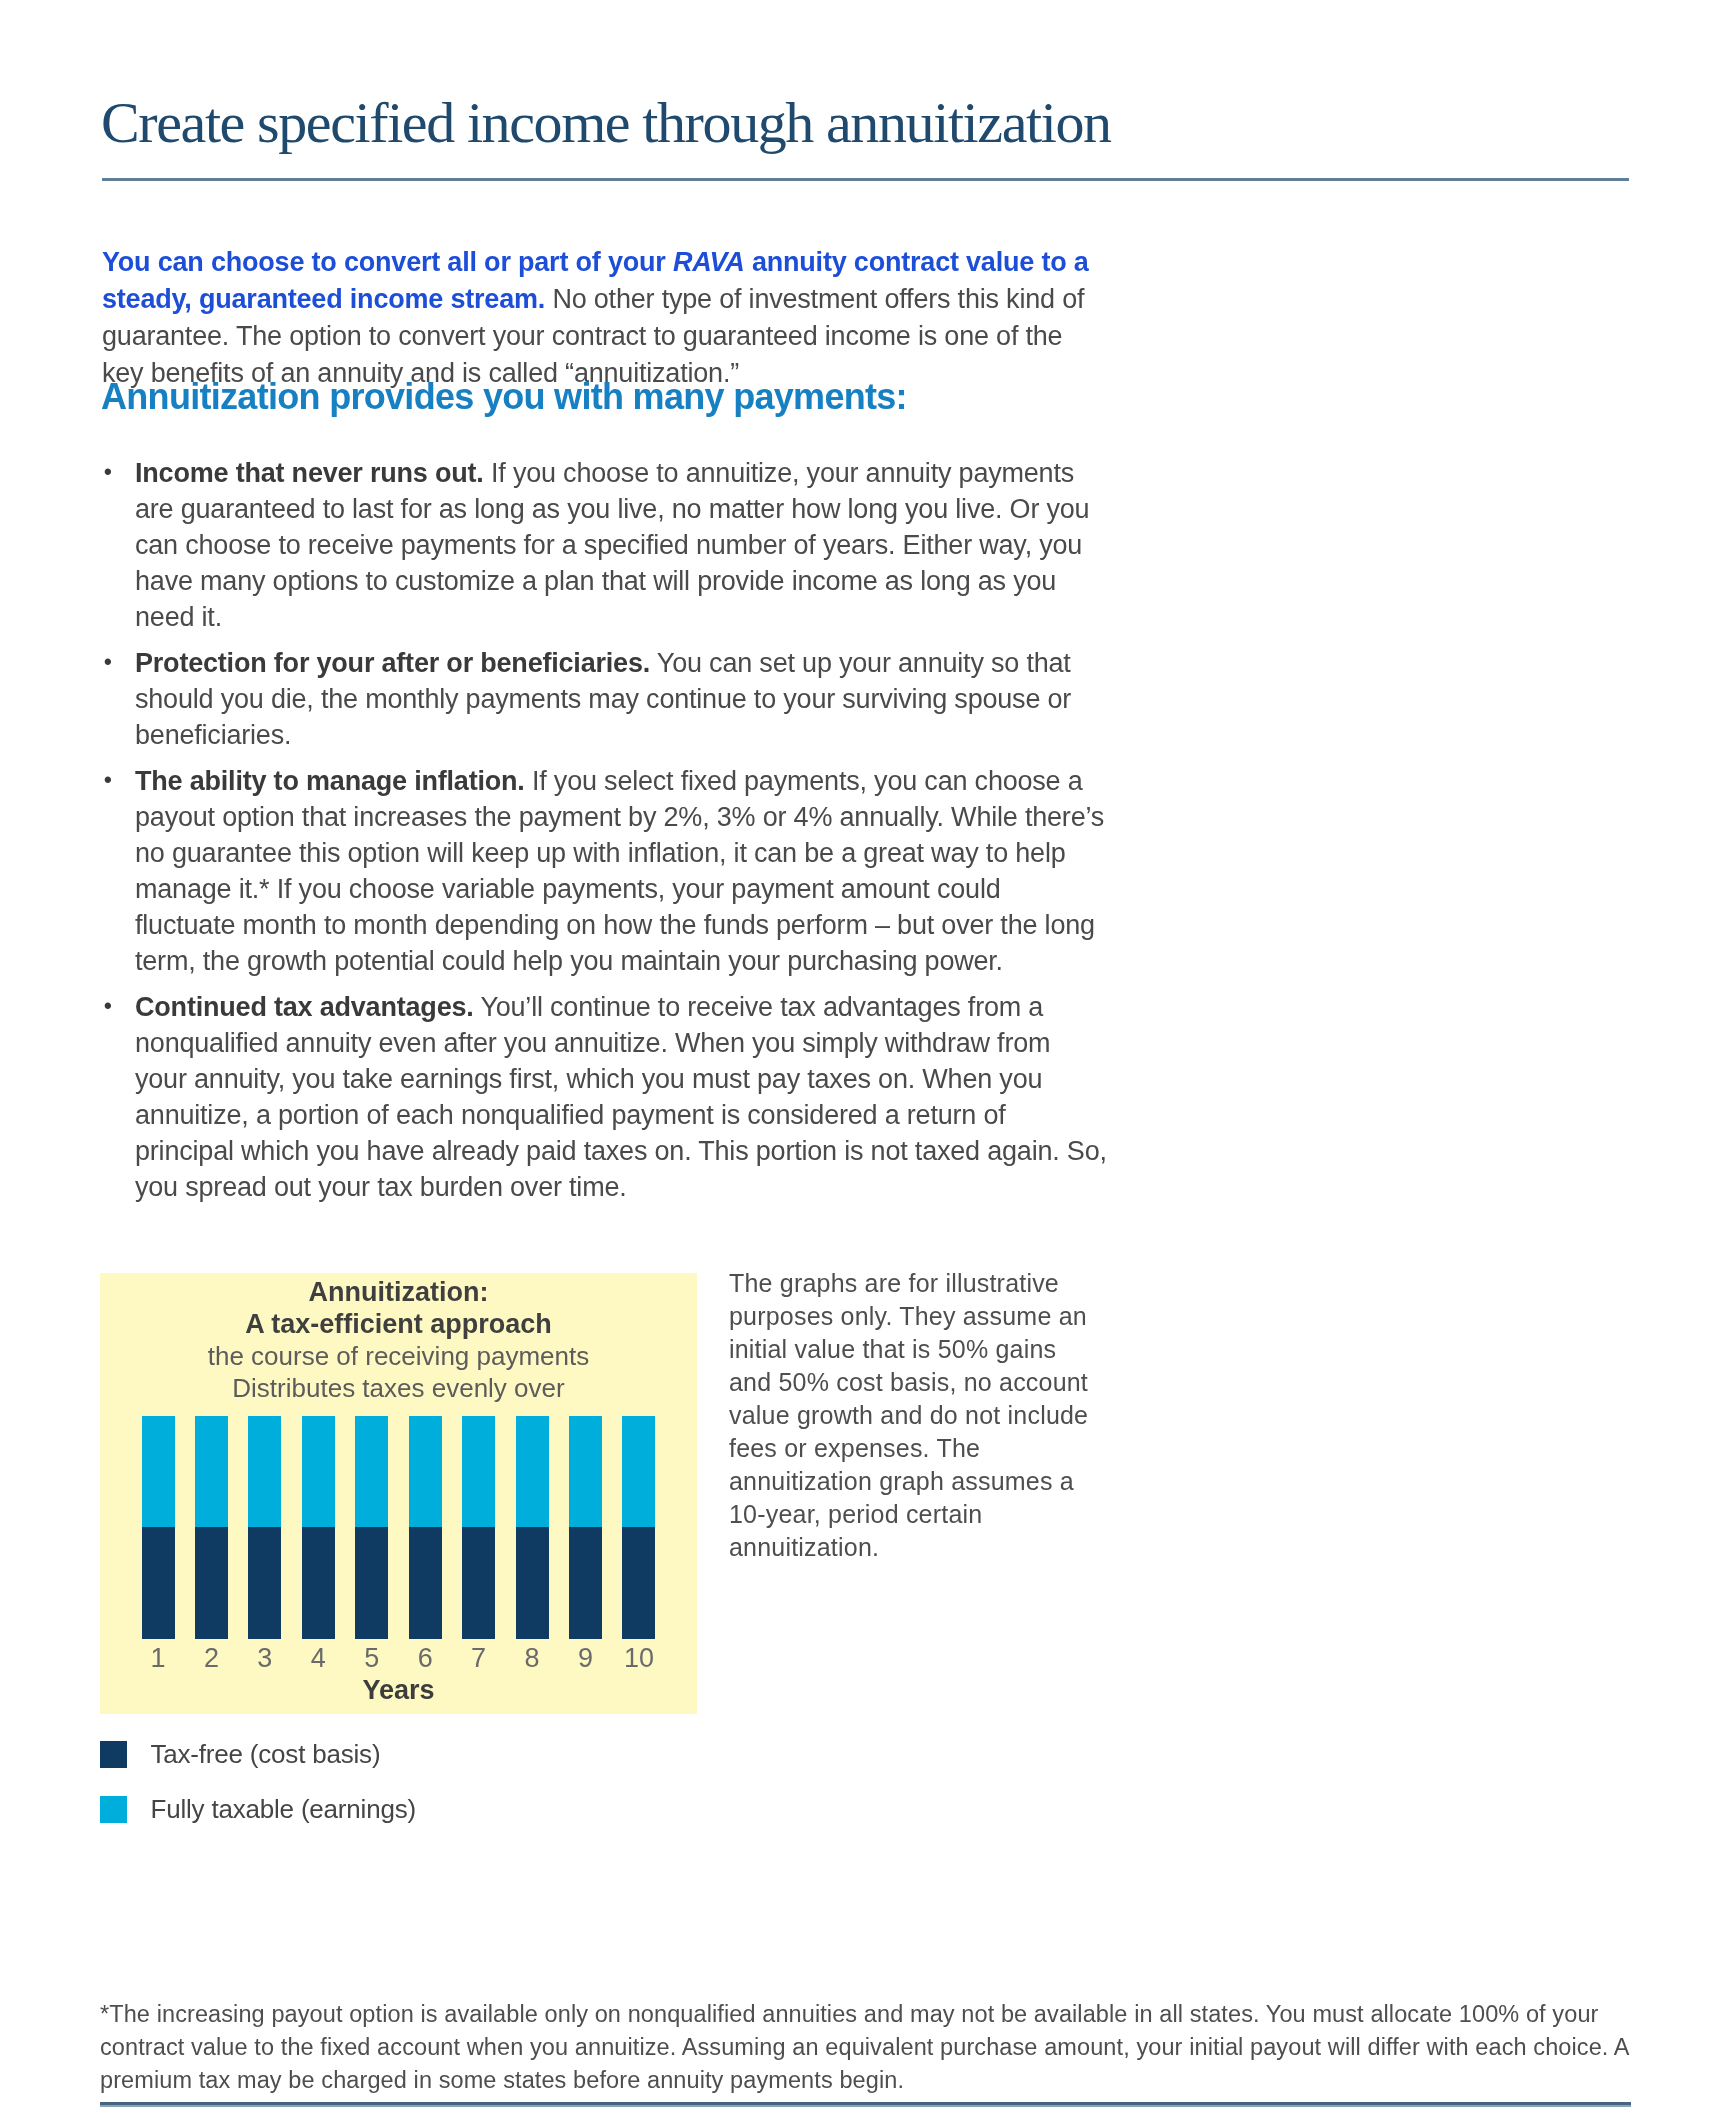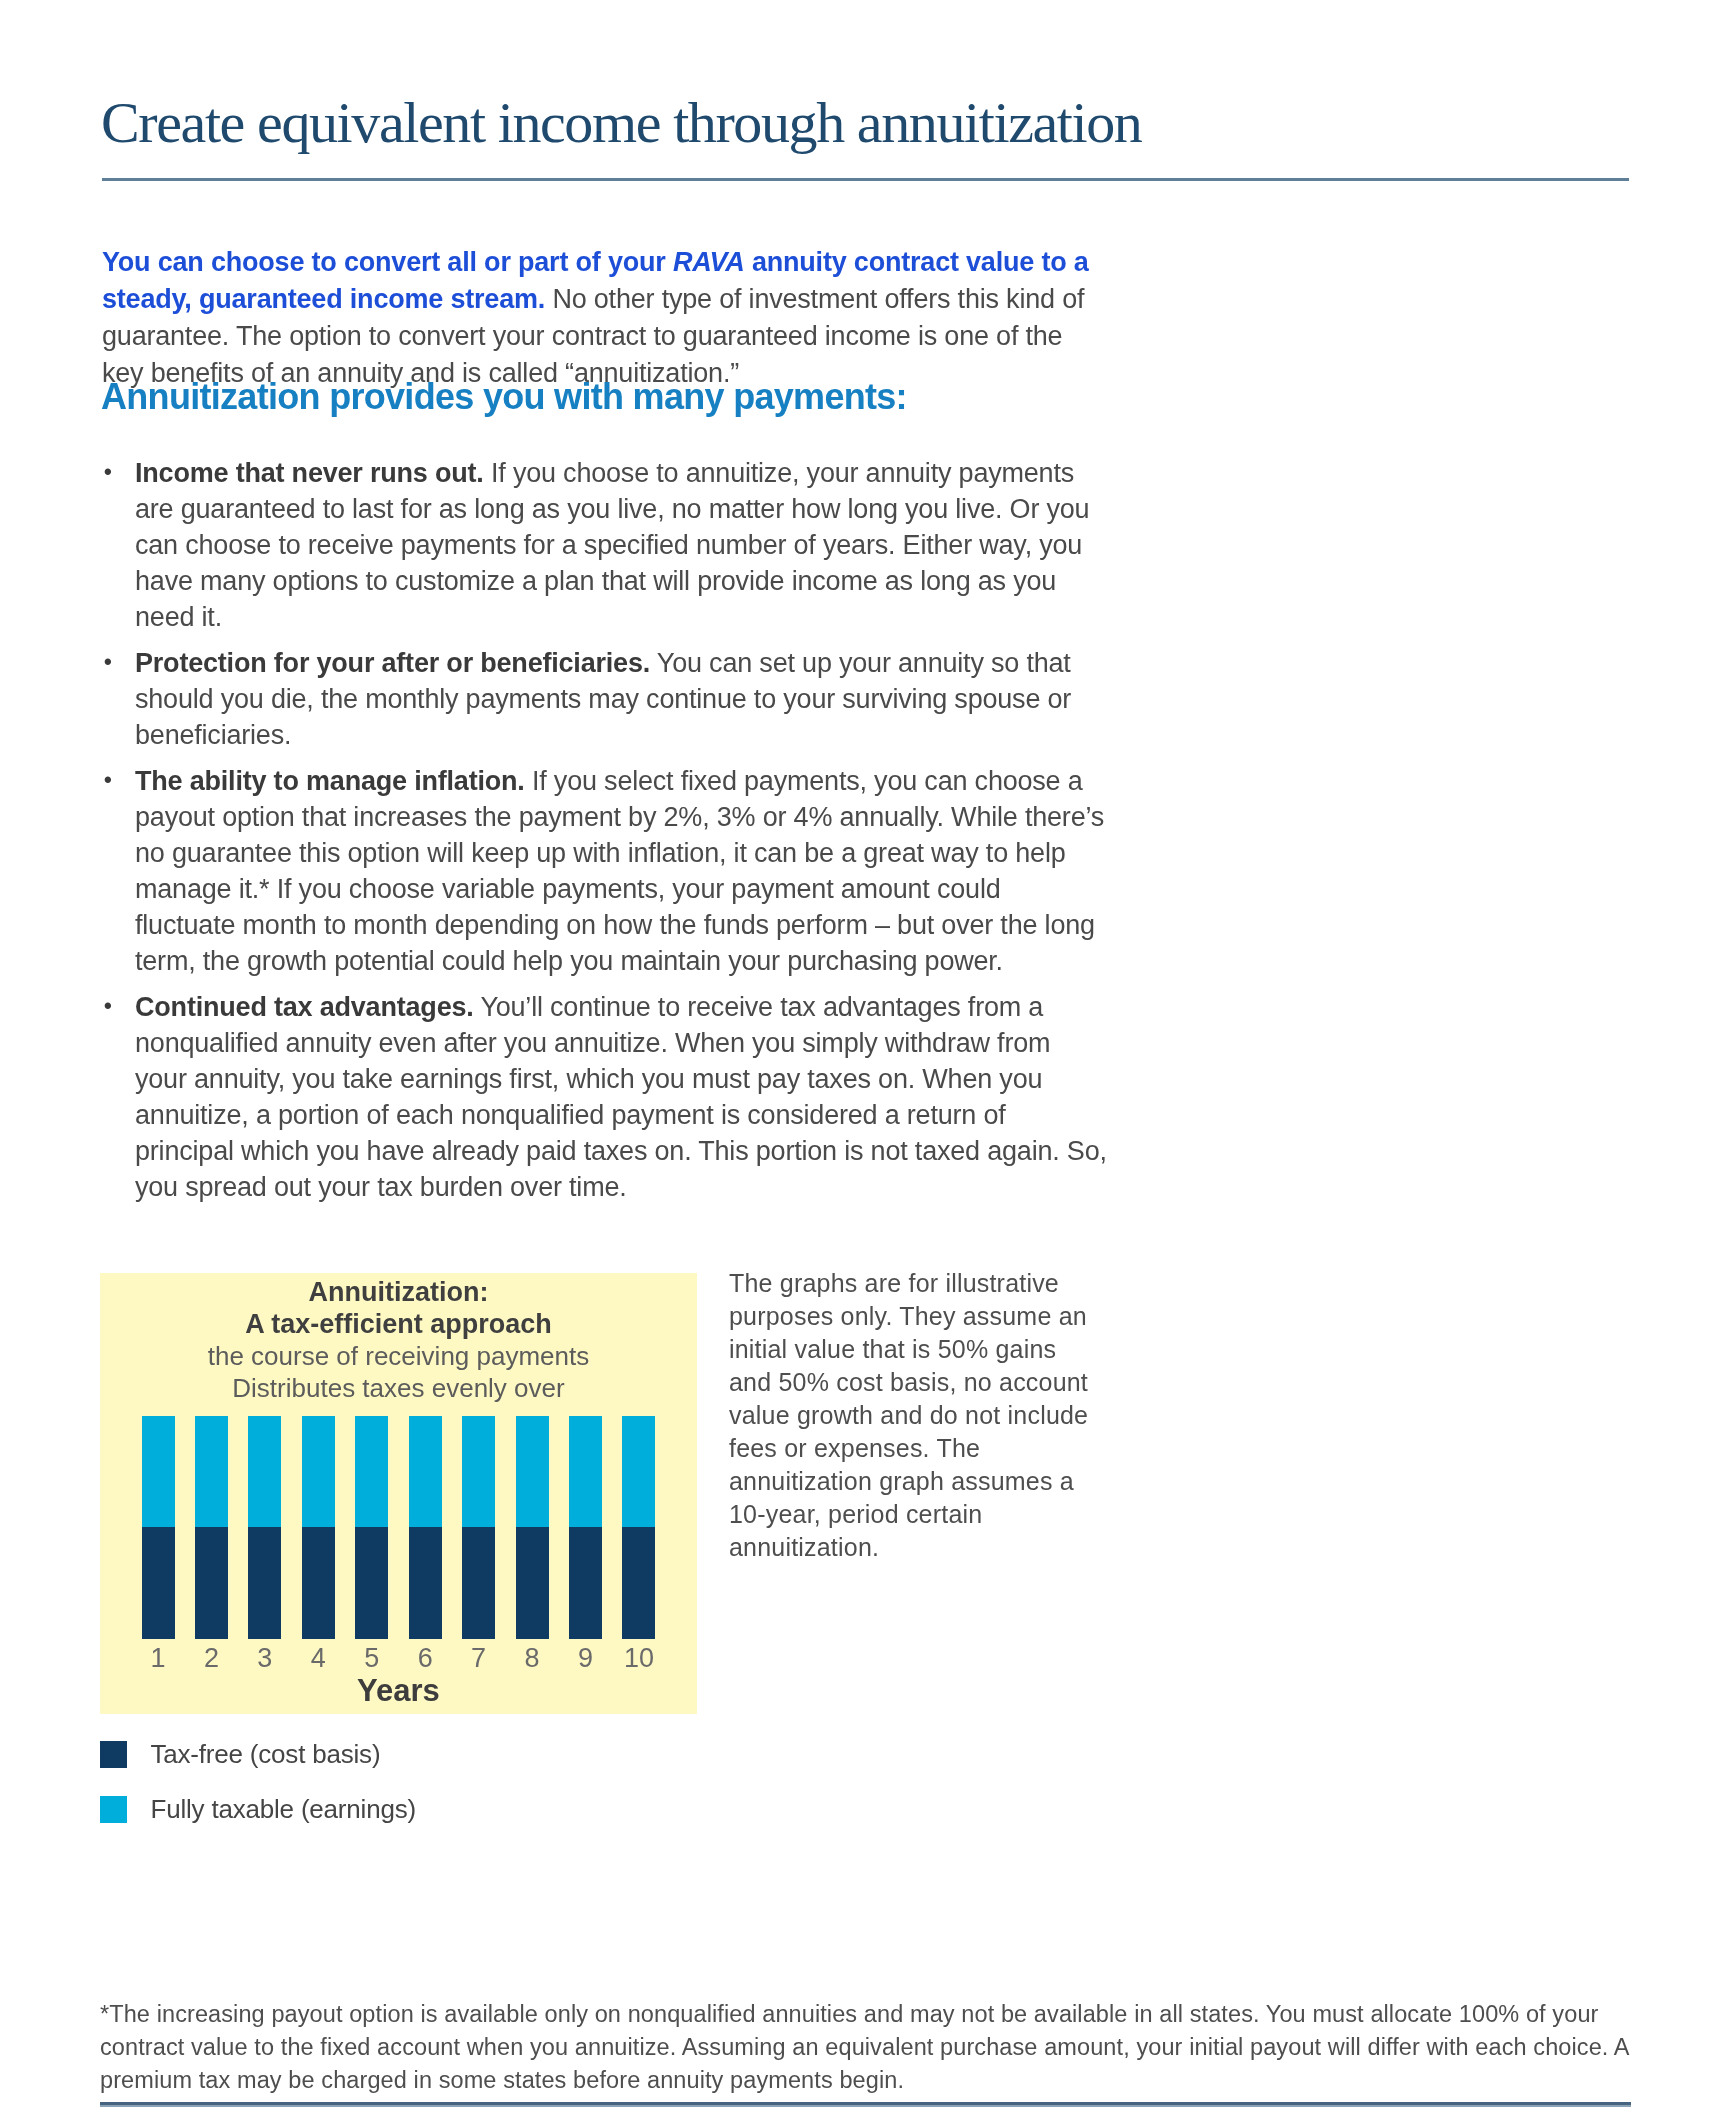--- a/index.html
+++ b/index.html
@@ -37,21 +37,21 @@
     position:absolute;left:100px;top:1273px;width:597px;height:441px;
     background:#fef9c3;box-sizing:border-box;padding-top:3px;
   }
   .chart-title-bold{font-size:27px;line-height:32px;font-weight:bold;color:#3f3f3f;text-align:center;}
   .chart-title-reg{font-size:26px;line-height:32px;color:#5c5c5c;text-align:center;}
   .bars-row{margin:11.8px auto 0;width:514px;height:223px;display:flex;justify-content:space-between;align-items:flex-end;}
   .bar-col{width:33px;height:223px;display:flex;flex-direction:column;}
   .bar-col .seg{width:100%;}
   .labels-row{margin:5.4px auto 0;width:514px;display:flex;justify-content:space-between;}
   .bar-label{width:33px;text-align:center;font-size:27px;line-height:29px;color:#6a6a6a;white-space:nowrap;}
-  .years-label{margin:2.7px auto 0;width:514px;text-align:center;font-size:31px;line-height:29px;font-weight:bold;color:#3d3d3d;}
+  .years-label{margin:2.7px auto 0;width:514px;text-align:center;font-size:27px;line-height:29px;font-weight:bold;color:#3d3d3d;}
 
   .legend{position:absolute;left:100px;top:1739px;width:543px;}
   .legend-item{display:flex;align-items:center;margin-bottom:23.5px;}
   .legend-swatch{width:27px;height:27px;flex:0 0 27px;margin-right:23.5px;}
   .legend-label{font-size:26px;color:#454545;letter-spacing:-0.2px;}
 
   .side-note{
     position:absolute;left:729px;top:1267px;width:362px;
     font-size:25px;line-height:33px;color:#4e4e4e;letter-spacing:0.2px;
   }
@@ -63,21 +63,21 @@
   .bottom-rule{
     position:absolute;left:100px;top:2102px;width:1531px;height:5.4px;
     background:linear-gradient(to bottom,#46647f 0%,#46647f 55%,#8aa2b5 55%,#8aa2b5 100%);
   }
 </style>
 </head>
 <body>
 
 <div class="page">
 
-  <h1 class="doc-title">Create equivalent income through annuitization</h1>
+  <h1 class="doc-title">Create specified income through annuitization</h1>
   <div class="title-rule"></div>
 
   <p class="intro"><b><span>You can choose to convert all or part of your </span><span class="rava">RAVA</span><span> annuity contract value to a steady, guaranteed income stream.</span></b><span> No other type of investment offers this kind of guarantee. The option to convert your contract to guaranteed income is one of the key benefits of an annuity and is called “annuitization.”</span></p>
 
   <h2 class="benefits-heading">Annuitization provides you with many payments:</h2>
 
   <div class="bullet-list">
     <div class="bullet-item">
       <span class="dot">•</span><b>Income that never runs out.</b><span> If you choose to annuitize, your annuity payments are guaranteed to last for as long as you live, no matter how long you live. Or you can choose to receive payments for a specified number of years. Either way, you have many options to customize a plan that will provide income as long as you need it.</span>
     </div>

